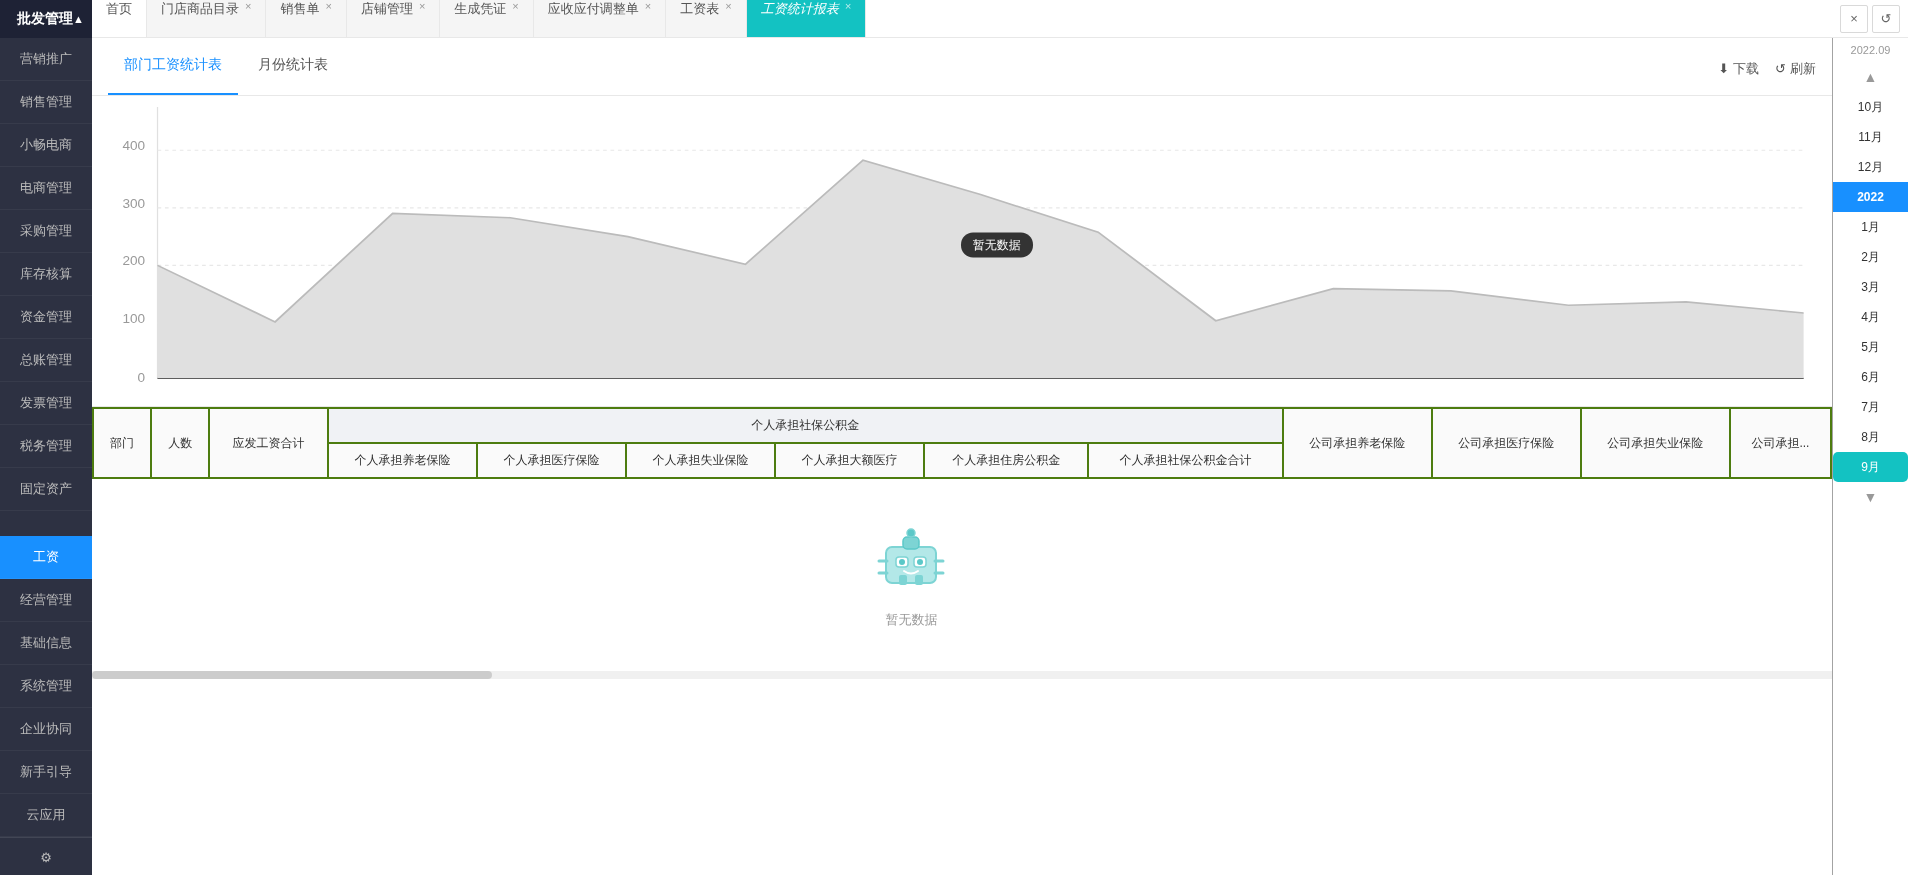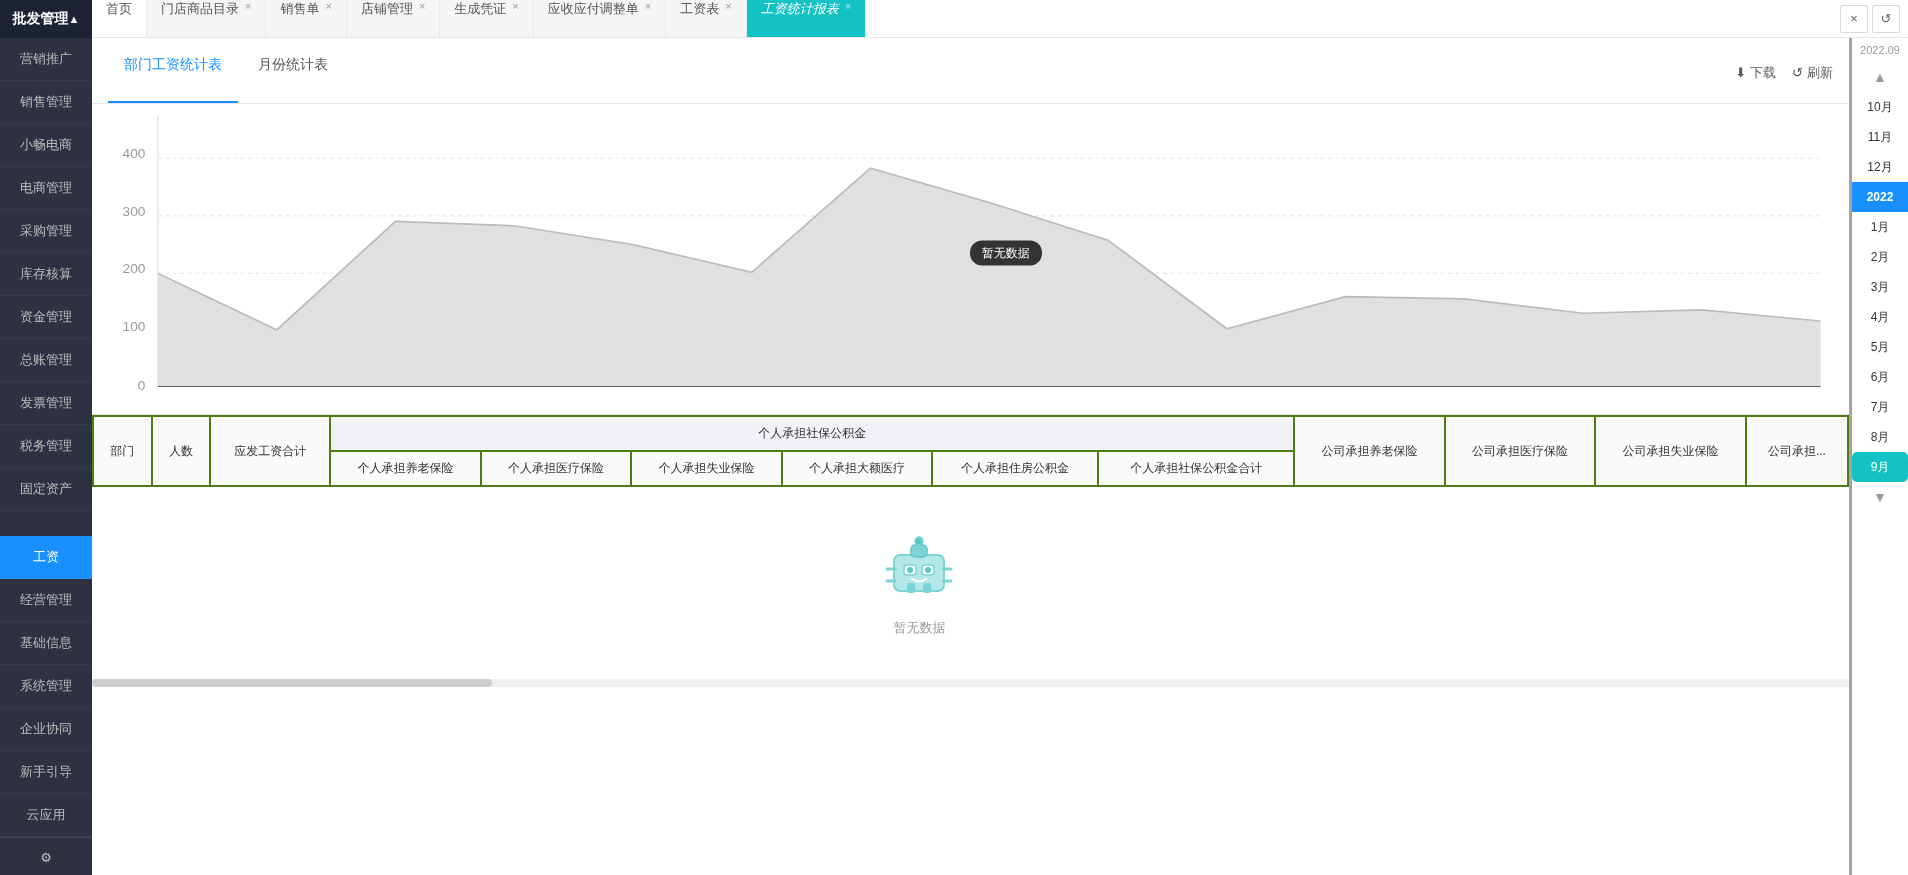--- a/index.html
+++ b/index.html
@@ -16,21 +16,21 @@
       flex-shrink: 0;
     }
     .sidebar-header {
       background: #1e2235;
       color: #fff;
       padding: 10px 8px;
       font-size: 14px;
       font-weight: bold;
       display: flex;
       align-items: center;
-      justify-content: center;
+      justify-content: flex-end;
       height: 38px;
     }
     .sidebar-item {
       padding: 12px 0;
       text-align: center;
       font-size: 13px;
       color: #bbb;
       cursor: pointer;
       border-bottom: 1px solid rgba(255,255,255,0.05);
     }
@@ -118,21 +118,21 @@
 
     
     .sub-tabs {
       display: flex;
       align-items: center;
       padding: 12px 16px 0;
       border-bottom: 1px solid #e8e8e8;
       flex-shrink: 0;
     }
     .sub-tab {
-      padding: 6px 16px 27px;
+      padding: 6px 16px 19px;
       font-size: 14px;
       cursor: pointer;
       color: #555;
       margin-right: 4px;
       border-bottom: 2px solid transparent;
     }
     .sub-tab.active {
       color: #1890ff;
       border-bottom: 2px solid #1890ff;
       font-weight: 500;
@@ -221,23 +221,23 @@
       height: 80px;
       margin-bottom: 12px;
     }
     .empty-text {
       font-size: 13px;
       color: #999;
     }
 
     
     .right-sidebar {
-      width: 59px;
+      width: 76px;
       background: #fff;
-      border-left: 3px solid #a3a3a3;
+      border-left: 1px solid #a3a3a3;
       display: flex;
       flex-direction: column;
       flex-shrink: 0;
       overflow: hidden;
     }
     .date-nav-btn {
       height: 30px;
       display: flex;
       align-items: center;
       justify-content: center;

